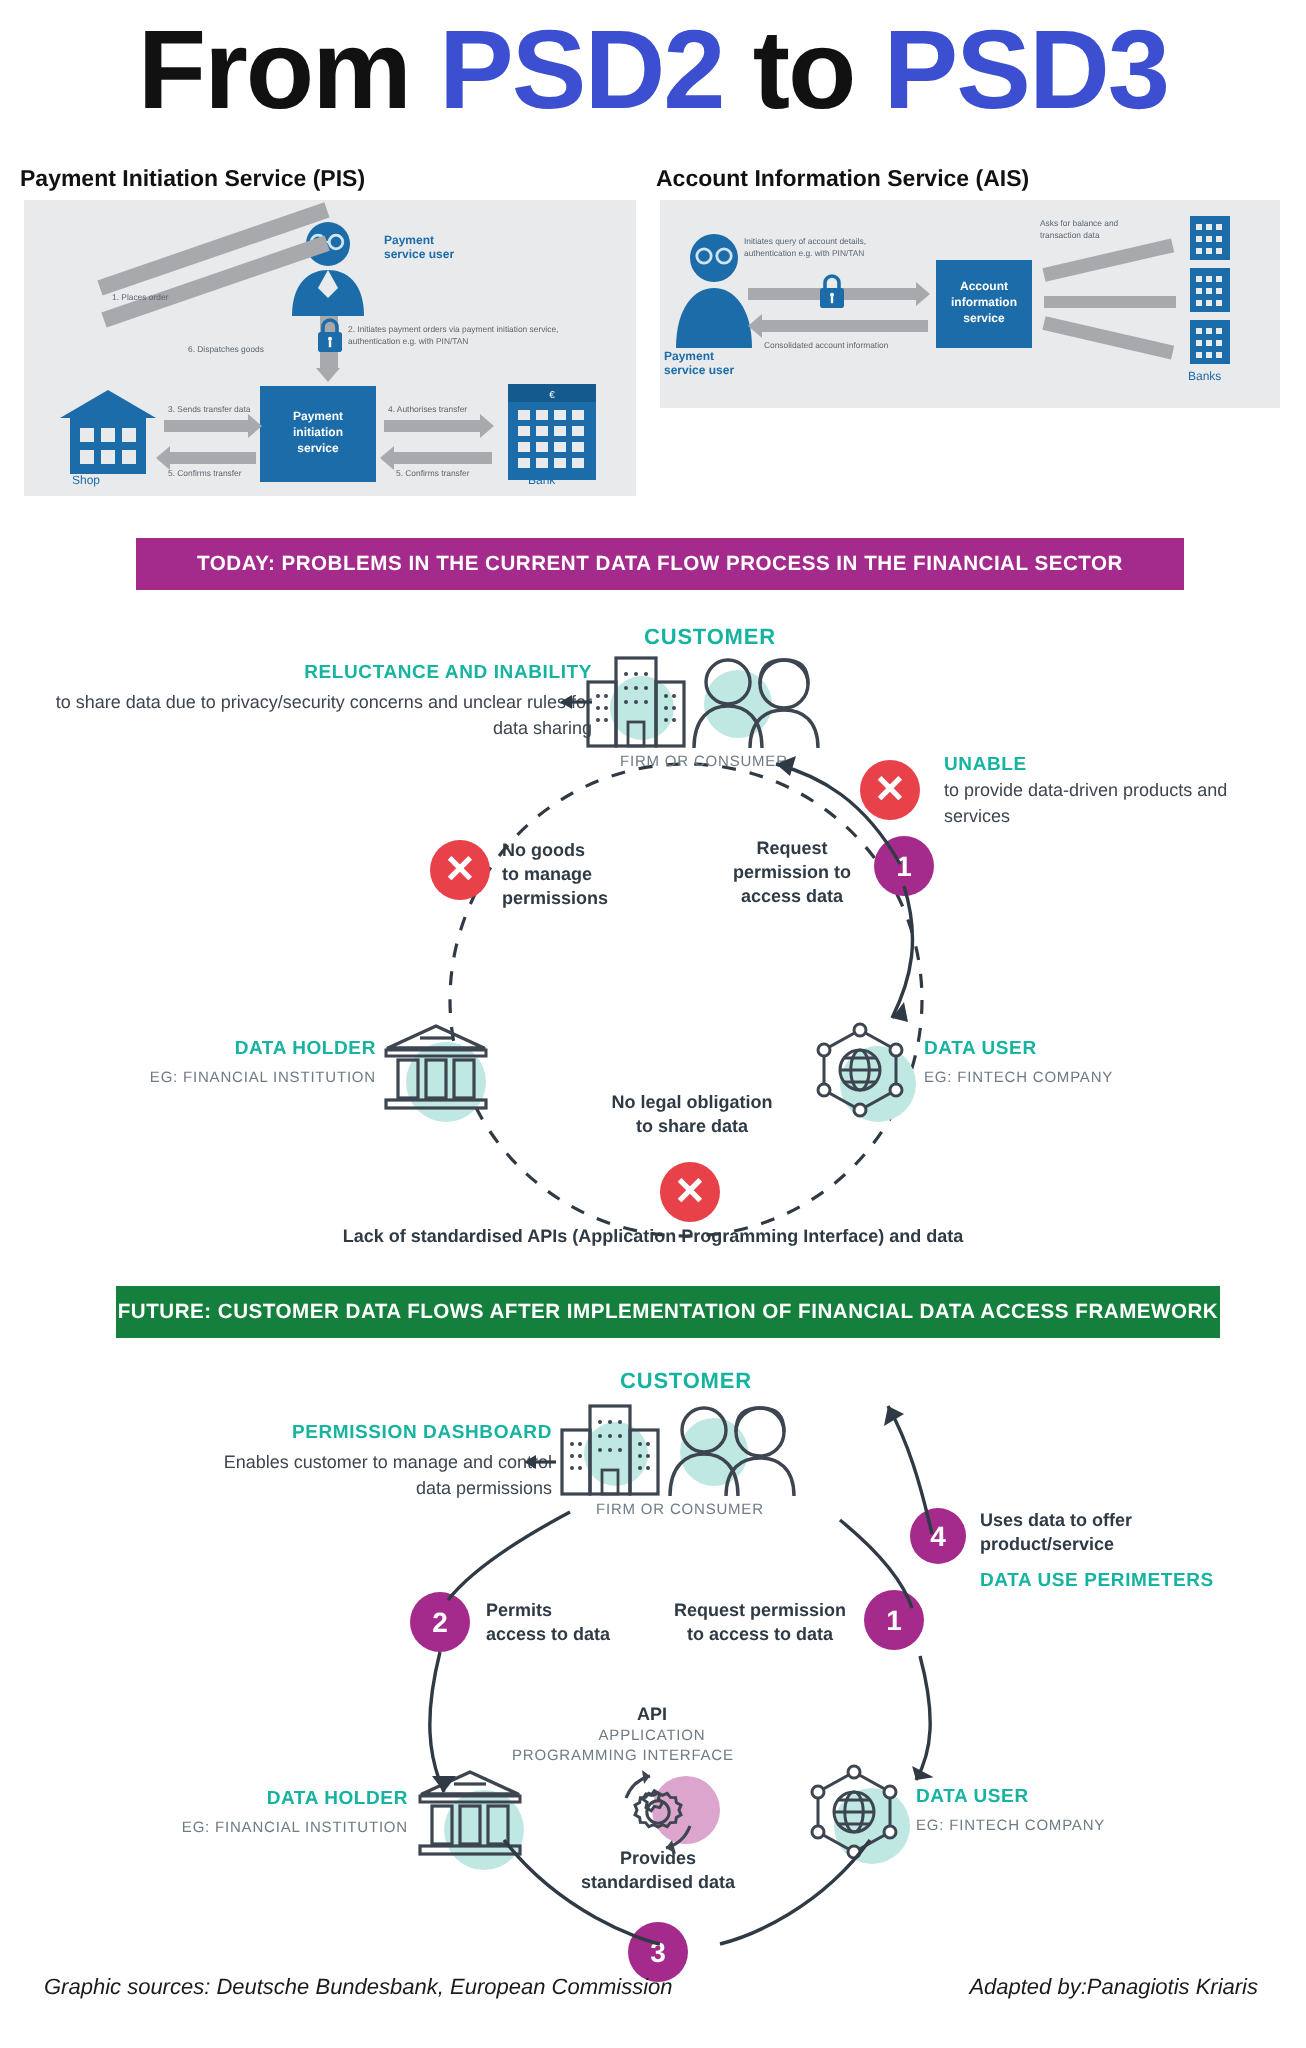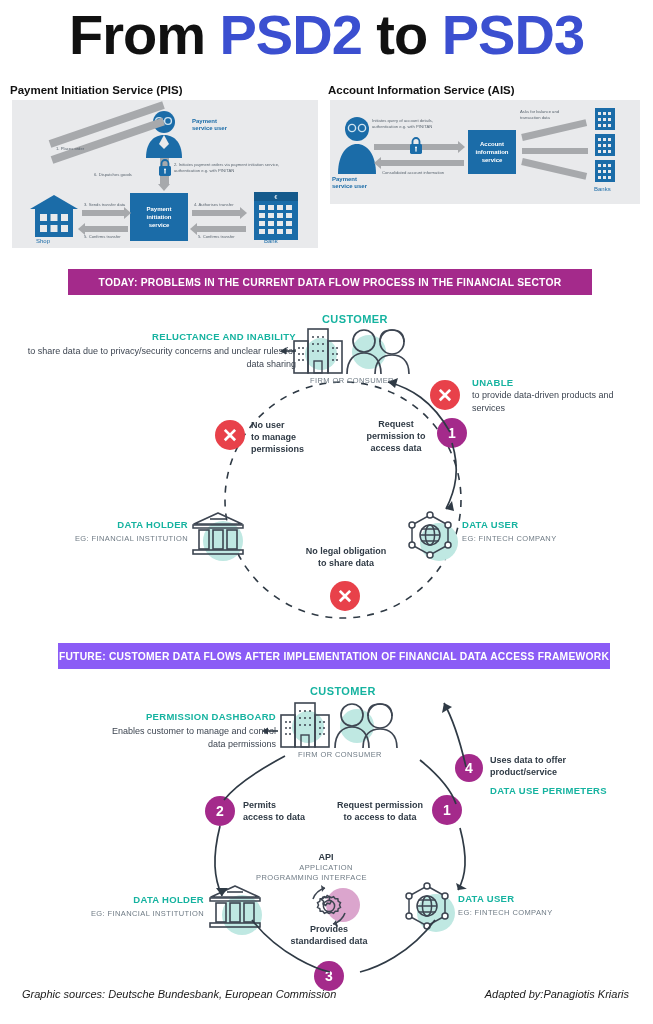--- a/index.html
+++ b/index.html
@@ -25,21 +25,21 @@
   .bb-lbl{position:absolute;font-size:6px;color:#1b6ca8;font-weight:bold;line-height:7px;}
   .bb-box{position:absolute;background:#1b6ca8;color:#fff;font-size:6px;font-weight:bold;
           text-align:center;display:flex;align-items:center;justify-content:center;line-height:8px;}
   .bb-arrow{position:absolute;background:#a7a9ac;}
   .bb-arrow.h{height:6px;}
 
   
   .banner{height:26px;display:flex;align-items:center;justify-content:center;
           color:#fff;font-size:10.3px;font-weight:bold;letter-spacing:.25px;text-align:center;}
   #banner-today{top:269px;left:68px;width:524px;background:#a42a8b;}
-  #banner-future{top:643px;left:58px;width:552px;background:#8b5cf6;}
+  #banner-future{top:643px;left:58px;width:552px;background:#15803d;}
 
   
   .hdr-teal{color:#16b3a0;font-weight:bold;font-size:11px;letter-spacing:.4px;}
   .hdr-teal-sm{color:#16b3a0;font-weight:bold;font-size:9.5px;letter-spacing:.3px;}
   .cap{font-size:7.5px;color:#6f7b85;letter-spacing:.4px;}
   .body-txt{font-size:9px;color:#3d4551;line-height:12.5px;}
   .bold-txt{font-size:9px;color:#2f3a45;font-weight:bold;line-height:12px;}
 
   
   .badge{border-radius:50%;display:flex;align-items:center;justify-content:center;
@@ -288,21 +288,21 @@
   <div class="abs badge x" style="left:430px;top:75px;width:30px;height:30px;">✕</div>
   <div class="abs hdr-teal-sm" style="left:472px;top:72px;">UNABLE</div>
   <div class="abs body-txt" style="left:472px;top:84px;width:150px;">to provide data-driven products and services</div>
 
   <div class="abs badge num" style="left:437px;top:113px;width:30px;height:30px;">1</div>
   <div class="abs bold-txt" style="left:362px;top:113px;width:68px;text-align:center;white-space:pre-line;">Request
 permission to
 access data</div>
 
   <div class="abs badge x" style="left:215px;top:115px;width:30px;height:30px;">✕</div>
-  <div class="abs bold-txt" style="left:251px;top:114px;width:86px;white-space:pre-line;">No user
+  <div class="abs bold-txt" style="left:251px;top:114px;width:86px;white-space:pre-line;">No goods
 to manage
 permissions</div>
 
   <div class="blob" style="left:203px;top:216px;width:40px;height:40px;"></div>
   <svg class="abs" style="left:190px;top:205px;" width="56" height="48" viewBox="0 0 56 48">
     <path d="M4 14 L28 3 L52 14 Z" fill="none" stroke="#3d4551" stroke-width="1.7" stroke-linejoin="round"></path>
     <line x1="20" y1="9" x2="36" y2="9" stroke="#3d4551" stroke-width="1.6"></line>
     <rect x="3" y="15" width="50" height="3" fill="none" stroke="#3d4551" stroke-width="1.5"></rect>
     <g fill="none" stroke="#3d4551" stroke-width="1.6">
       <rect x="9" y="20" width="10" height="19"></rect>
@@ -333,20 +333,21 @@
         <circle cx="8" cy="16" r="3"></circle>
     </g>
   </svg>
   <div class="abs hdr-teal-sm" style="left:462px;top:214px;">DATA USER</div>
   <div class="abs cap" style="left:462px;top:229px;">EG: FINTECH COMPANY</div>
 
   <div class="abs bold-txt" style="left:286px;top:240px;width:120px;text-align:center;white-space:pre-line;">No legal obligation
 to share data</div>
   <div class="abs badge x" style="left:330px;top:276px;width:30px;height:30px;">✕</div>
 
+  <div class="abs bold-txt" style="left:0;top:307px;width:653px;text-align:center;">Lack of standardised APIs (Application Programming Interface) and data</div>
 
   <svg class="abs" style="left:340px;top:55px;" width="130" height="80">
     <path d="M110 72 C92 40 70 28 48 22" fill="none" stroke="#2f3a45" stroke-width="1.7"></path>
     <path d="M48 22 L58 18 L55 28 Z" fill="#2f3a45"></path>
   </svg>
   <svg class="abs" style="left:438px;top:138px;" width="40" height="78">
     <path d="M14 0 C22 26 18 46 8 66" fill="none" stroke="#2f3a45" stroke-width="1.7"></path>
     <path d="M8 66 L14 58 L16 68 Z" fill="#2f3a45"></path>
   </svg>
 </div>

